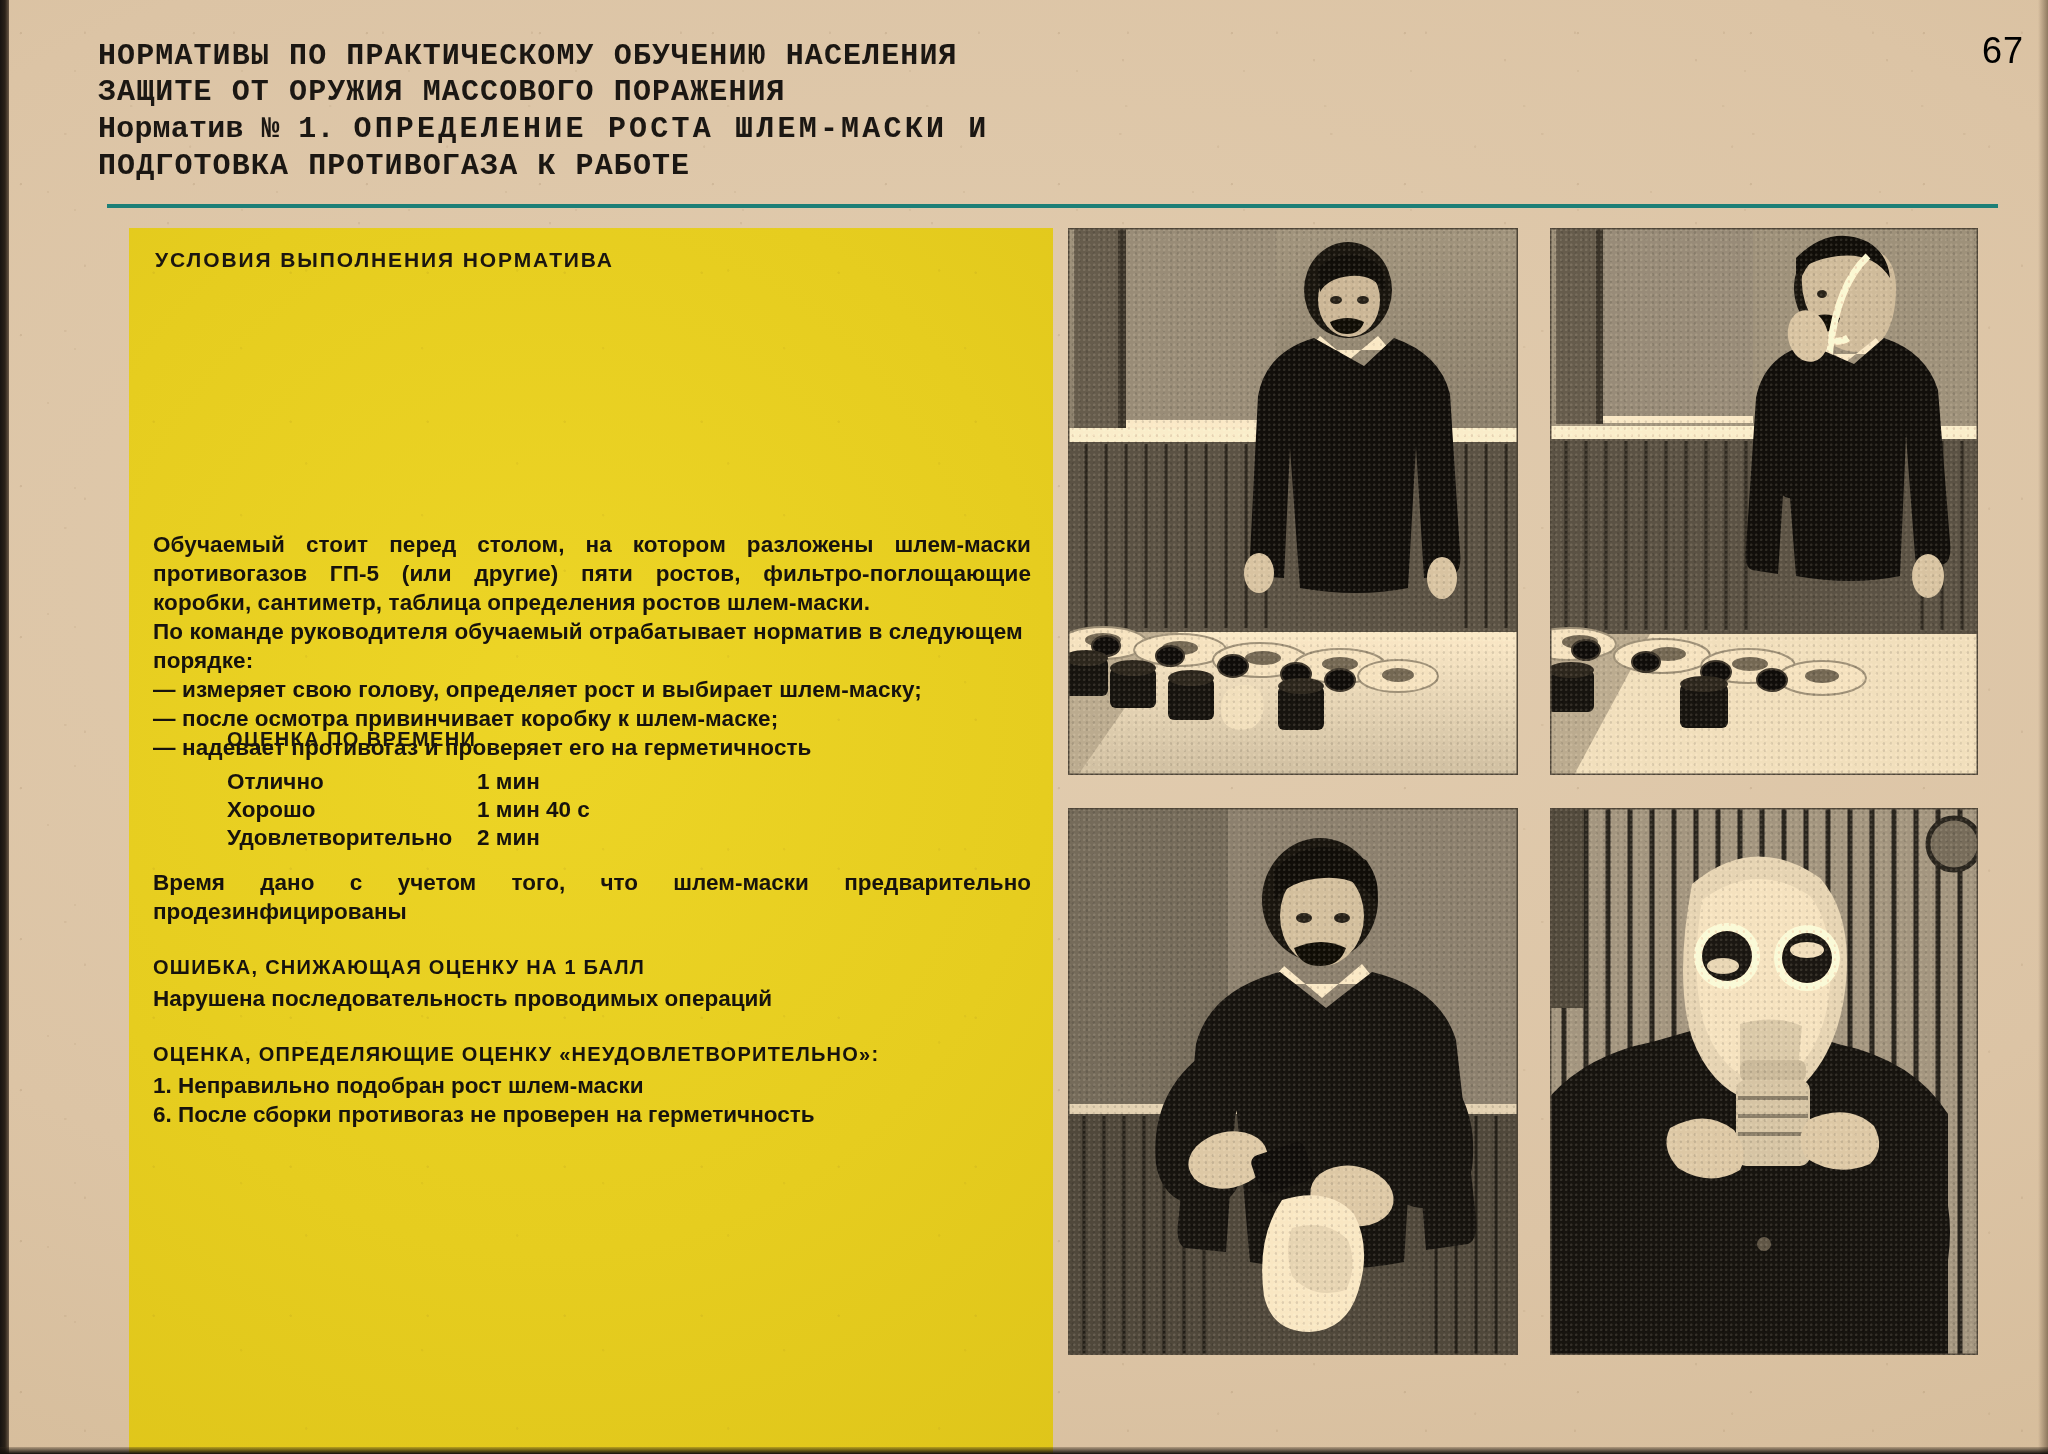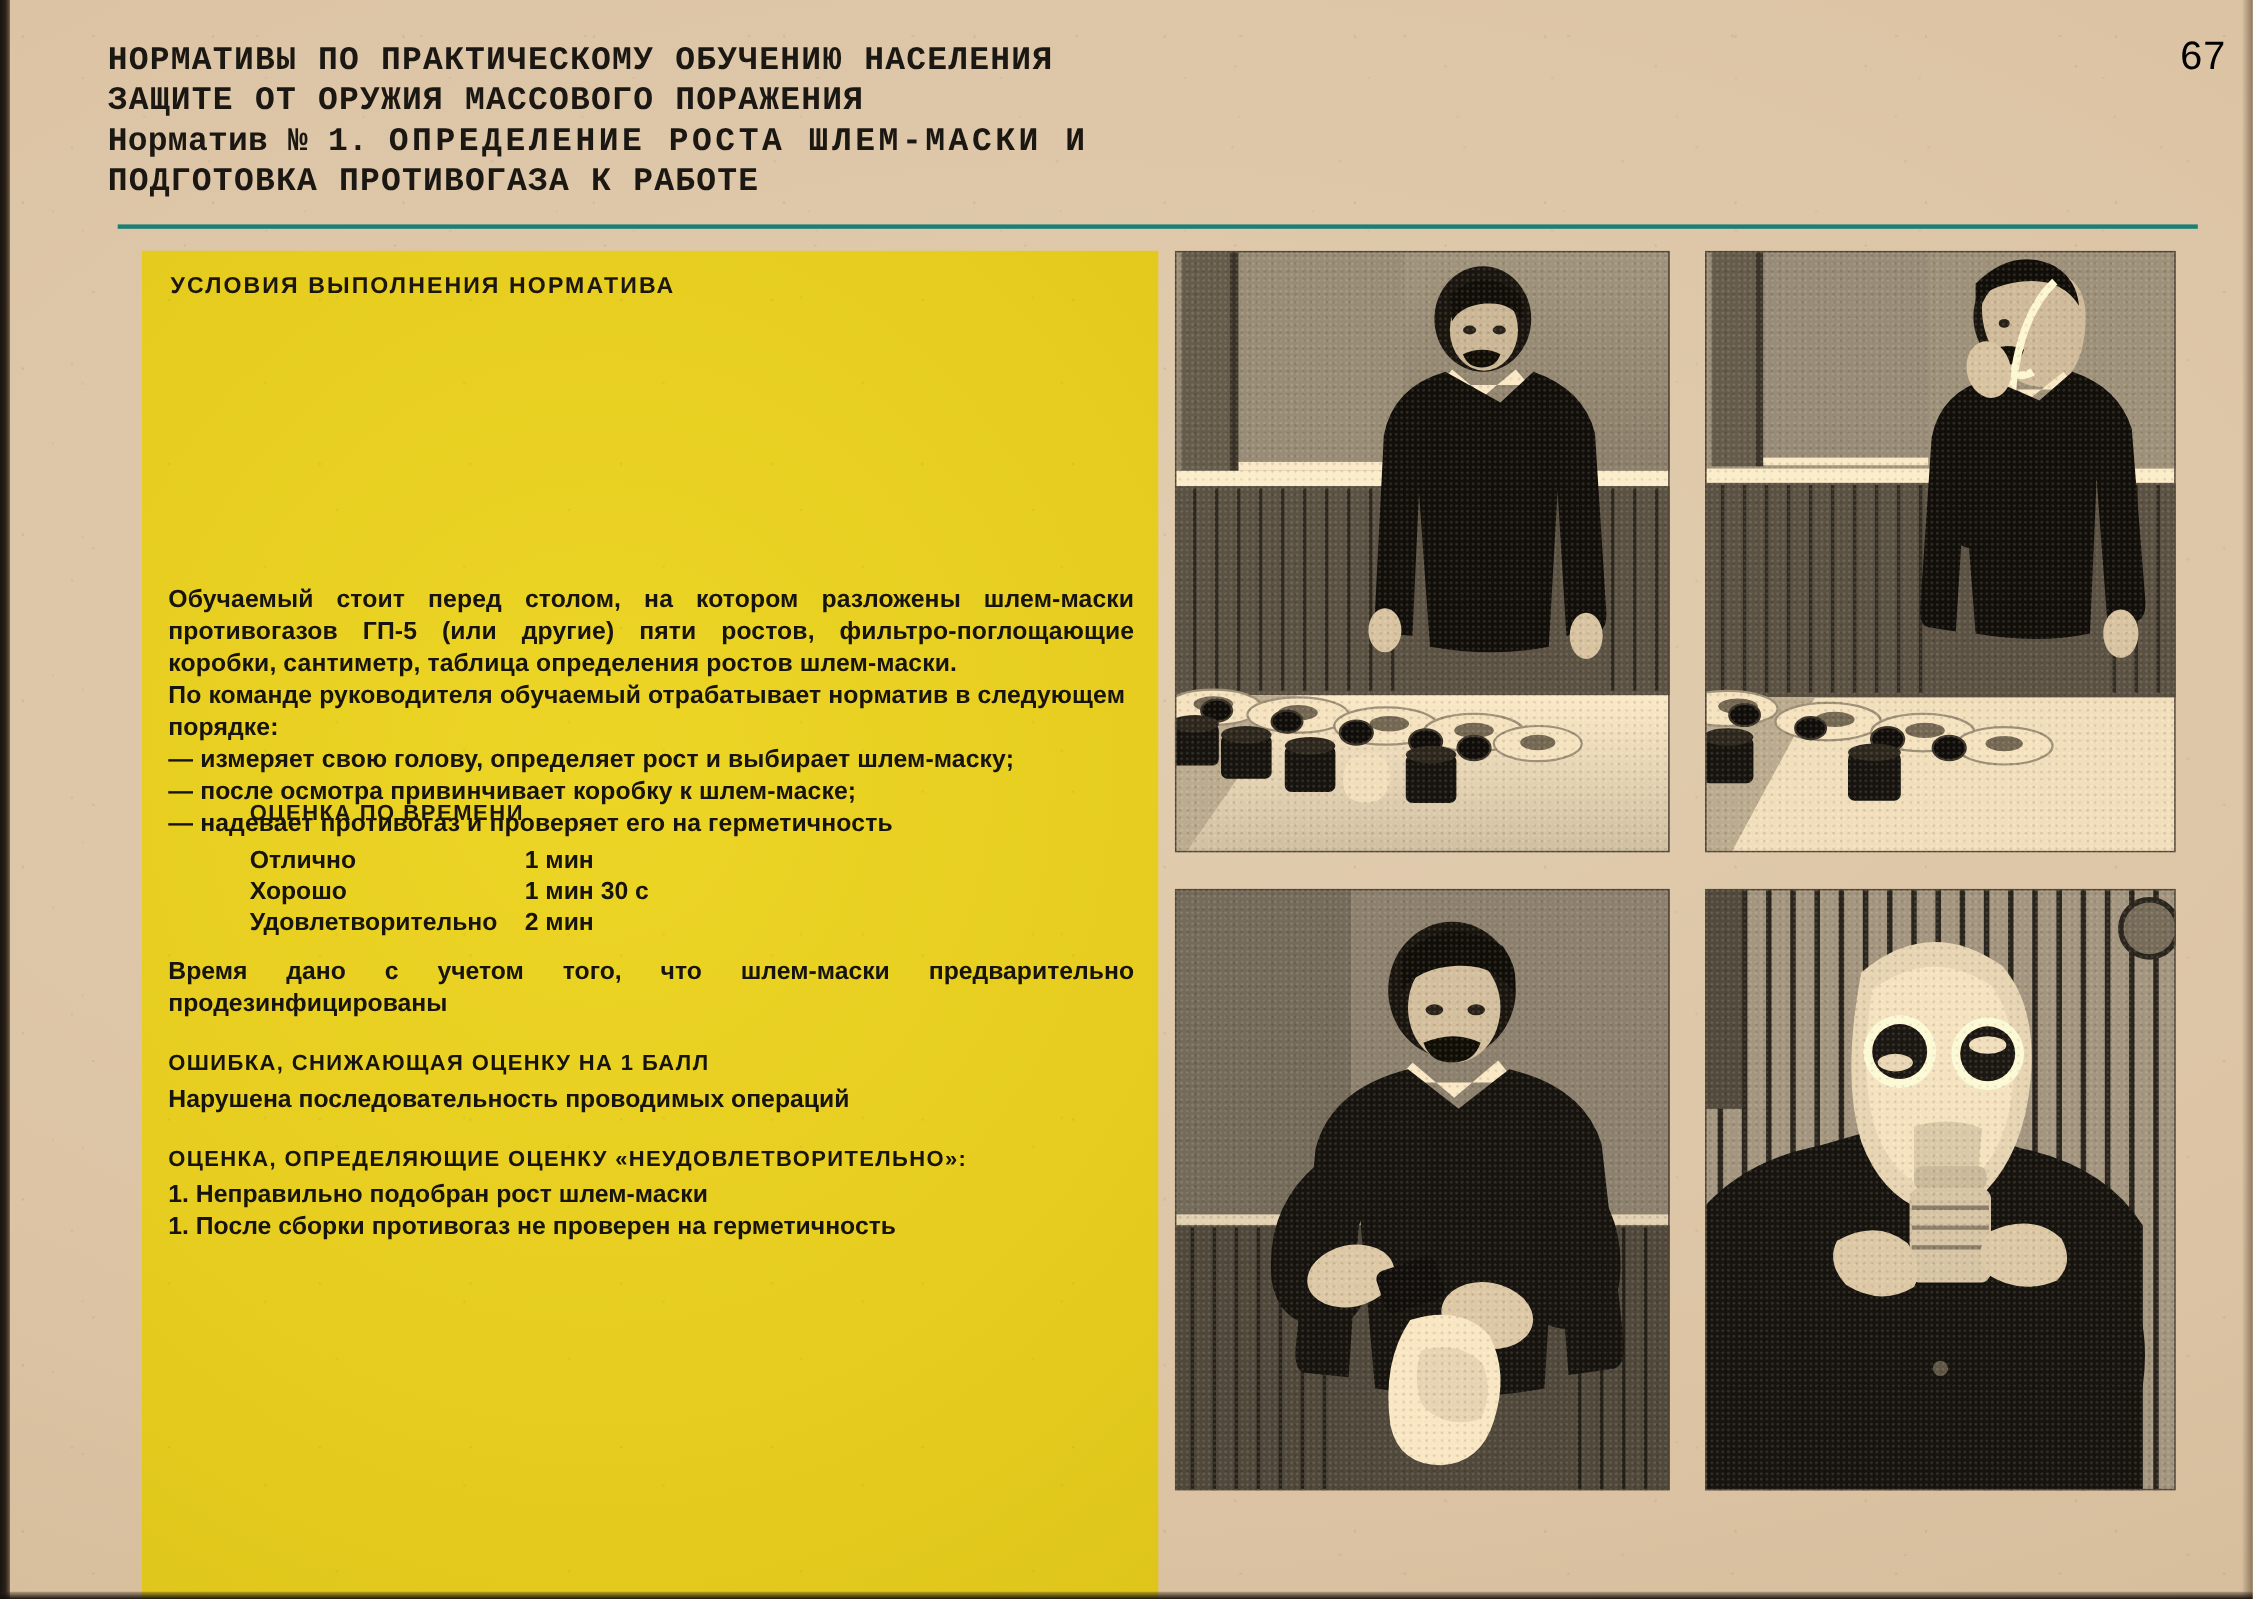--- a/index.html
+++ b/index.html
@@ -272,37 +272,37 @@
     </div>
 
     <div id="time-block">
       <div id="time-heading">ОЦЕНКА ПО ВРЕМЕНИ</div>
       <div class="time-row">
         <div class="time-label">Отлично</div>
         <div class="time-value">1 мин</div>
       </div>
       <div class="time-row">
         <div class="time-label">Хорошо</div>
-        <div class="time-value">1 мин 30 с</div>
+        <div class="time-value">1 мин 40 с</div>
       </div>
       <div class="time-row">
         <div class="time-label">Удовлетворительно</div>
         <div class="time-value">2 мин</div>
       </div>
     </div>
 
     <div id="notes">
       <div class="note-para">Время дано с учетом того, что шлем-маски предварительно продезинфицированы</div>
 
       <div class="sec-head">ОШИБКА, СНИЖАЮЩАЯ ОЦЕНКУ НА 1 БАЛЛ</div>
       <div class="note-para nj">Нарушена последовательность проводимых операций</div>
 
       <div class="sec-head">ОЦЕНКА, ОПРЕДЕЛЯЮЩИЕ ОЦЕНКУ «НЕУДОВЛЕТВОРИТЕЛЬНО»:</div>
       <div class="num-item">1. Неправильно подобран рост шлем-маски</div>
-      <div class="num-item">1. После сборки противогаз не проверен на герметичность</div>
+      <div class="num-item">6. После сборки противогаз не проверен на герметичность</div>
     </div>
 
   </div>
 </div>
 
 <div id="photos">
 
   <div class="photo" id="photo-1">
     <svg viewBox="0 0 450 547" preserveAspectRatio="none">
       <defs>

